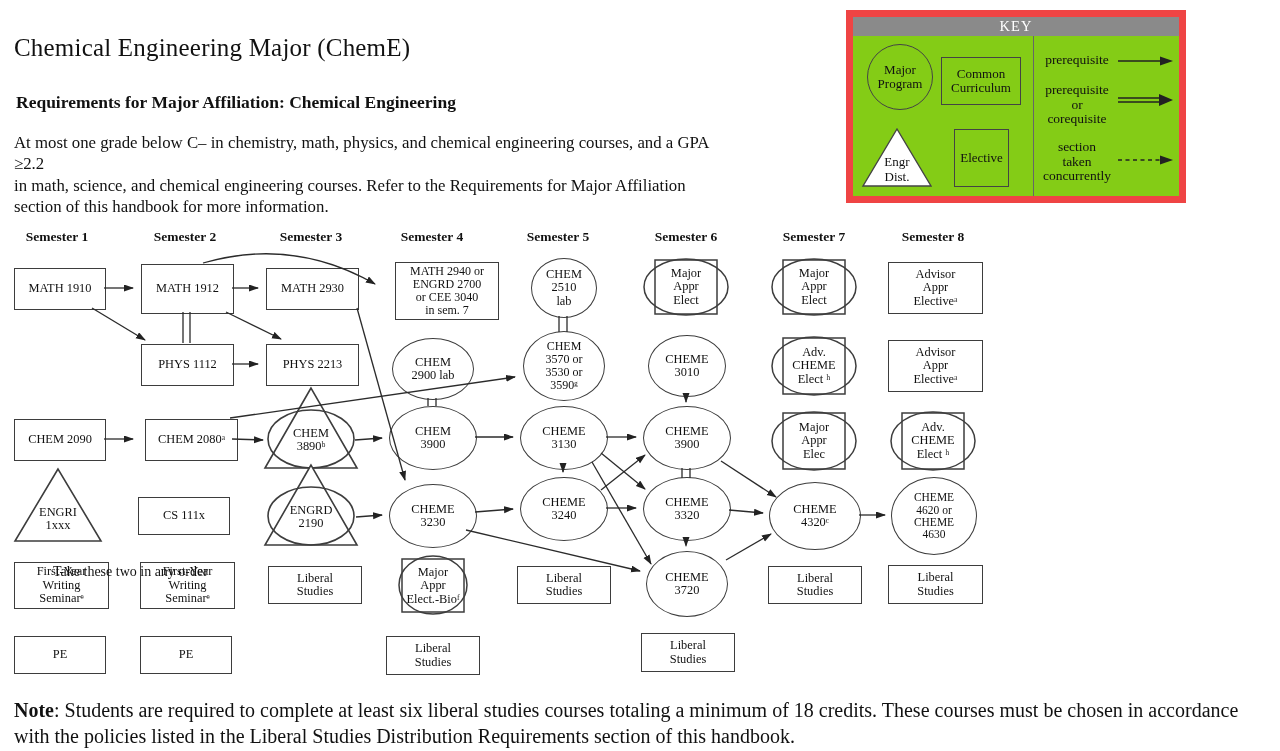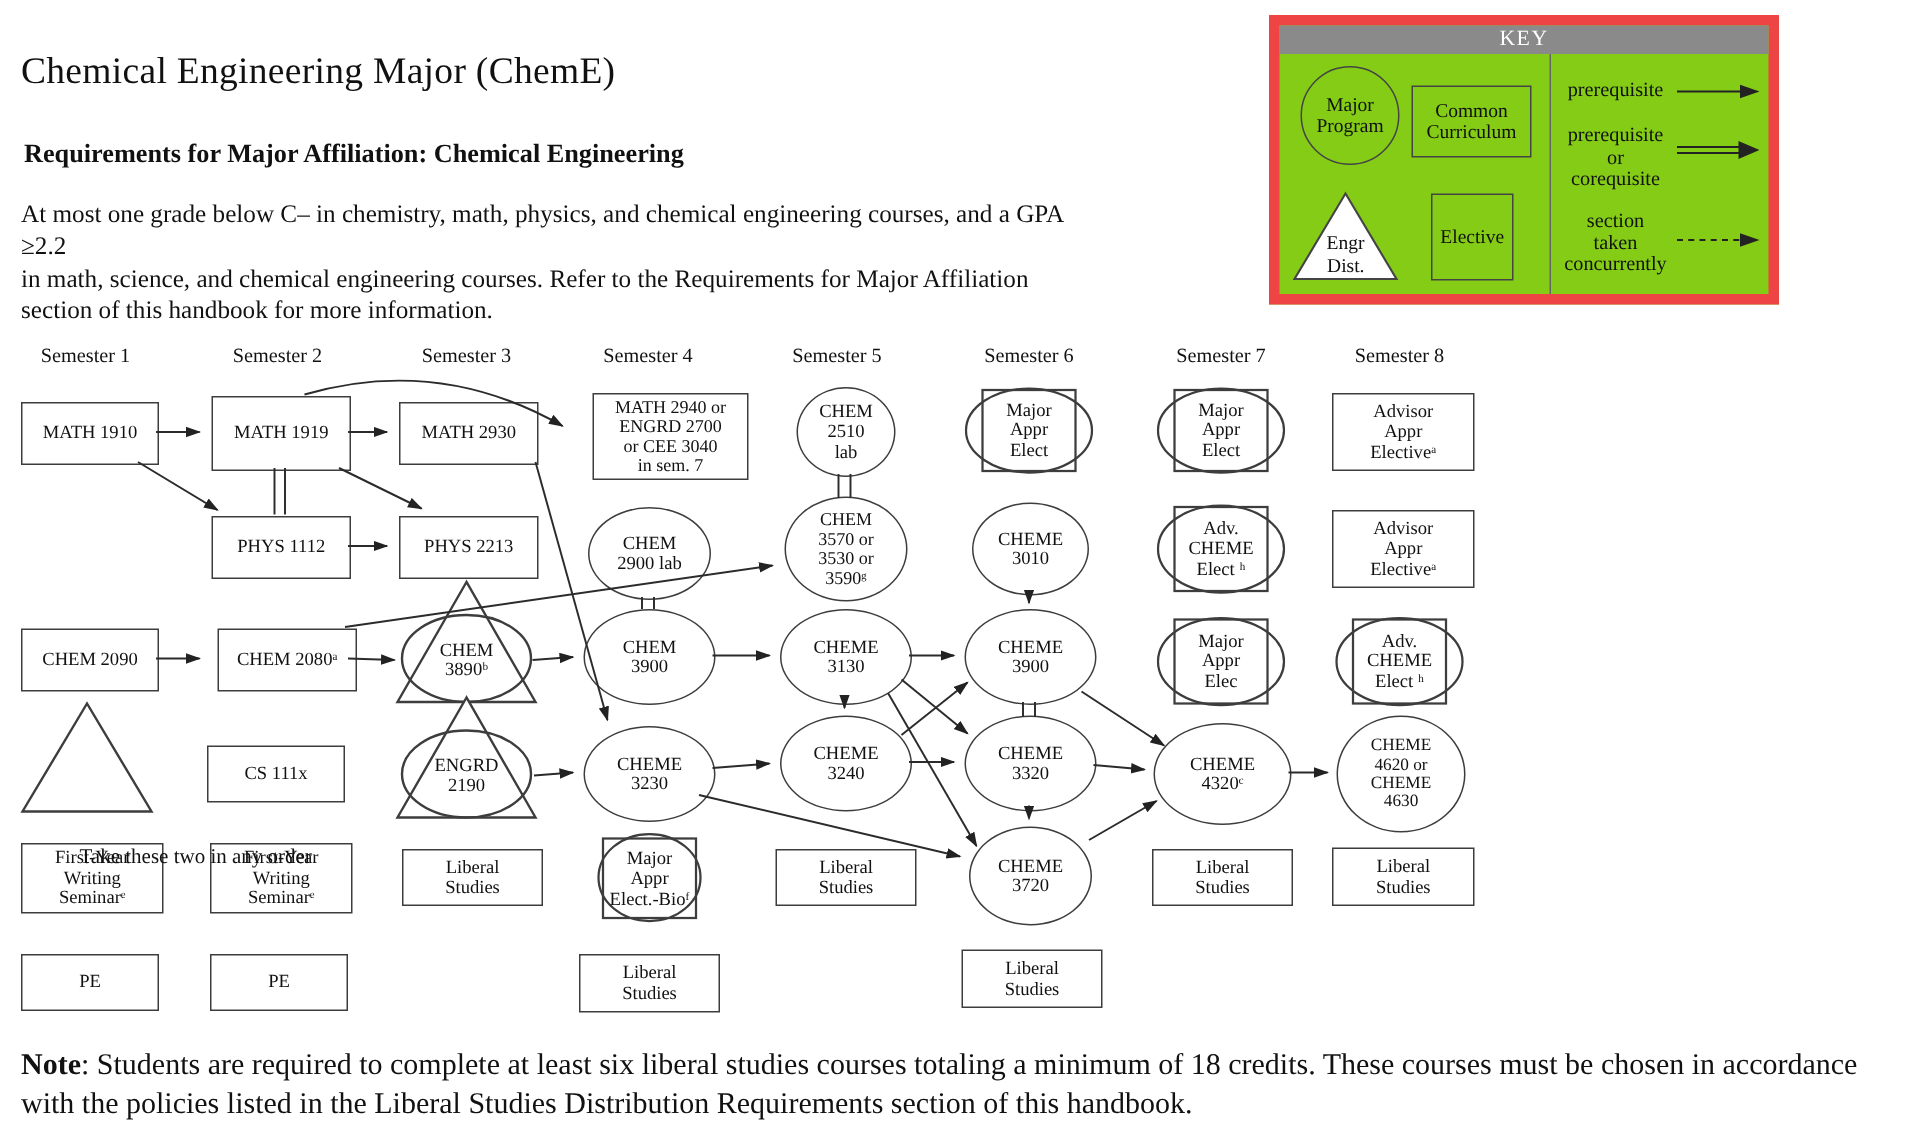--- a/index.html
+++ b/index.html
@@ -17,26 +17,26 @@
   
   .key{left:846px;top:10px;width:326px;height:179px;border:7px solid #ef4444;background:#84cc16;}
   .key-title{position:absolute;left:0;top:0;right:0;height:19px;background:#8a8a8a;color:#fff;
     text-align:center;font-size:14.5px;line-height:19px;letter-spacing:1px;}
   .key-divider{position:absolute;left:180px;top:19px;bottom:0;width:0;border-left:1px solid #666;}
   .kshape{position:absolute;display:flex;align-items:center;justify-content:center;text-align:center;
     white-space:pre-line;font-size:13px;line-height:1.1;}
   .kcircle{border:1.4px solid #444;border-radius:50%;}
   .krect{border:1.4px solid #444;}
   .ktri{display:block;}
-  .ktri-lbl{position:absolute;display:flex;align-items:flex-end;justify-content:center;text-align:right;
+  .ktri-lbl{position:absolute;display:flex;align-items:flex-end;justify-content:center;text-align:center;
     white-space:pre-line;font-size:13px;line-height:1.1;}
   .krow-lbl{position:absolute;text-align:center;white-space:pre-line;font-size:13.5px;line-height:1.08;}
   .karrow{position:absolute;}
   
-  .sem{width:110px;text-align:center;font-size:13.5px;font-weight:normal;top:229px;}
+  .sem{width:110px;text-align:center;font-size:13.5px;font-weight:bold;top:229px;}
   
   .nd{position:absolute;display:flex;align-items:center;justify-content:center;text-align:center;
     white-space:pre-line;font-size:12.4px;line-height:1.08;background:#fff;z-index:3;}
   .rect{border:1.6px solid #3d3d3d;}
   .ell{border:1.6px solid #3d3d3d;border-radius:50%;}
   .f12{font-size:12px;}
   .f115{font-size:11.5px;}
   .f11{font-size:11px;}
   .shape-node{position:absolute;z-index:3;}
   .shape-node svg{position:absolute;left:0;top:0;}
@@ -97,21 +97,21 @@
 <div class="abs sem" style="left:2px">Semester 1</div>
 <div class="abs sem" style="left:130px">Semester 2</div>
 <div class="abs sem" style="left:256px">Semester 3</div>
 <div class="abs sem" style="left:377px">Semester 4</div>
 <div class="abs sem" style="left:503px">Semester 5</div>
 <div class="abs sem" style="left:631px">Semester 6</div>
 <div class="abs sem" style="left:759px">Semester 7</div>
 <div class="abs sem" style="left:878px">Semester 8</div>
 
 <div class="nd rect" style="left:14px;top:268px;width:90px;height:40px">MATH 1910</div>
-<div class="nd rect" style="left:141px;top:264px;width:91px;height:48px">MATH 1919</div>
+<div class="nd rect" style="left:141px;top:264px;width:91px;height:48px">MATH 1912</div>
 <div class="nd rect" style="left:266px;top:268px;width:91px;height:40px">MATH 2930</div>
 <div class="nd rect f12" style="left:395px;top:262px;width:102px;height:56px">MATH 2940 or
 ENGRD 2700
 or CEE 3040
 in sem. 7</div>
 <div class="nd rect" style="left:141px;top:344px;width:91px;height:40px">PHYS 1112</div>
 <div class="nd rect" style="left:266px;top:344px;width:91px;height:40px">PHYS 2213</div>
 <div class="nd rect" style="left:14px;top:419px;width:90px;height:40px">CHEM 2090</div>
 <div class="nd rect" style="left:145px;top:419px;width:91px;height:40px">CHEM 2080ᵃ</div>
 <div class="nd rect" style="left:138px;top:497px;width:90px;height:36px">CS 111x</div>
@@ -171,20 +171,22 @@
 4620 or
 CHEME
 4630</div>
 <div class="nd ell" style="left:646px;top:551px;width:80px;height:64px">CHEME
 3720</div>
 
 <div class="shape-node" style="left:12px;top:466px;width:92px;height:78px">
   <svg width="92" height="78">
     <polygon points="46,3 3,75 89,75" fill="#fff" stroke="#3d3d3d" stroke-width="1.6"></polygon>
   </svg>
+  <div class="lbl" style="top:28px">ENGRI
+1xxx</div>
 </div>
 
 <div class="shape-node" style="left:258px;top:386px;width:106px;height:84px">
   <svg width="106" height="84">
     <polygon points="53,2 7,82 99,82" fill="#fff" stroke="#3d3d3d" stroke-width="1.6"></polygon>
     <ellipse cx="53" cy="53" rx="43" ry="29" fill="none" stroke="#3d3d3d" stroke-width="1.6"></ellipse>
   </svg>
   <div class="lbl" style="top:24px">CHEM
 3890ᵇ</div>
 </div>

